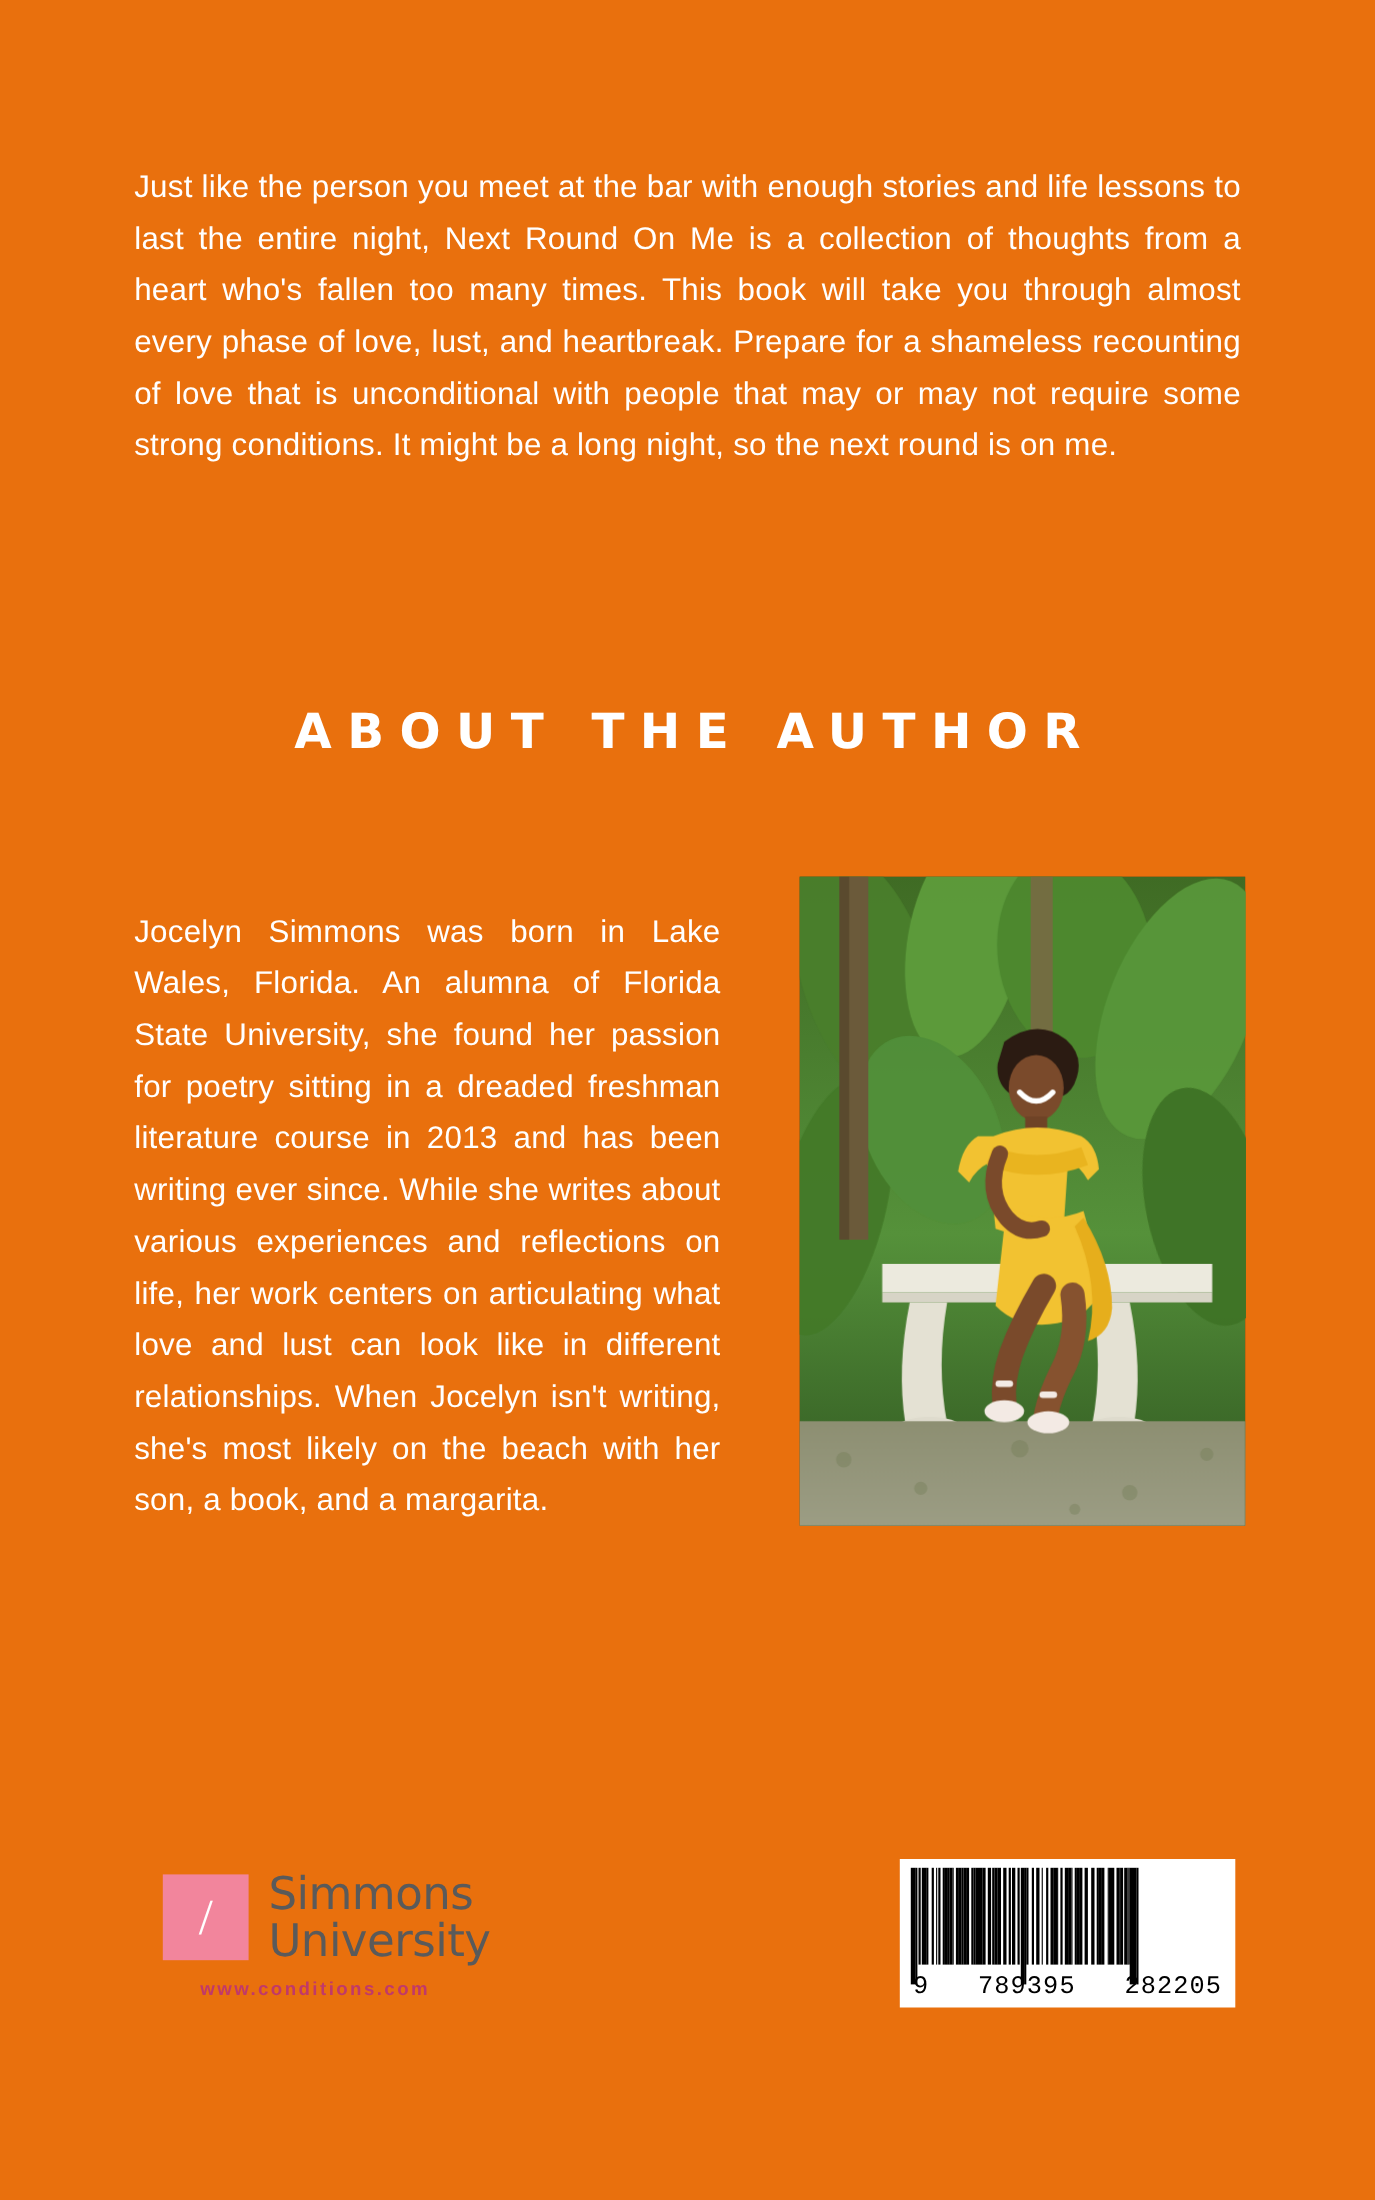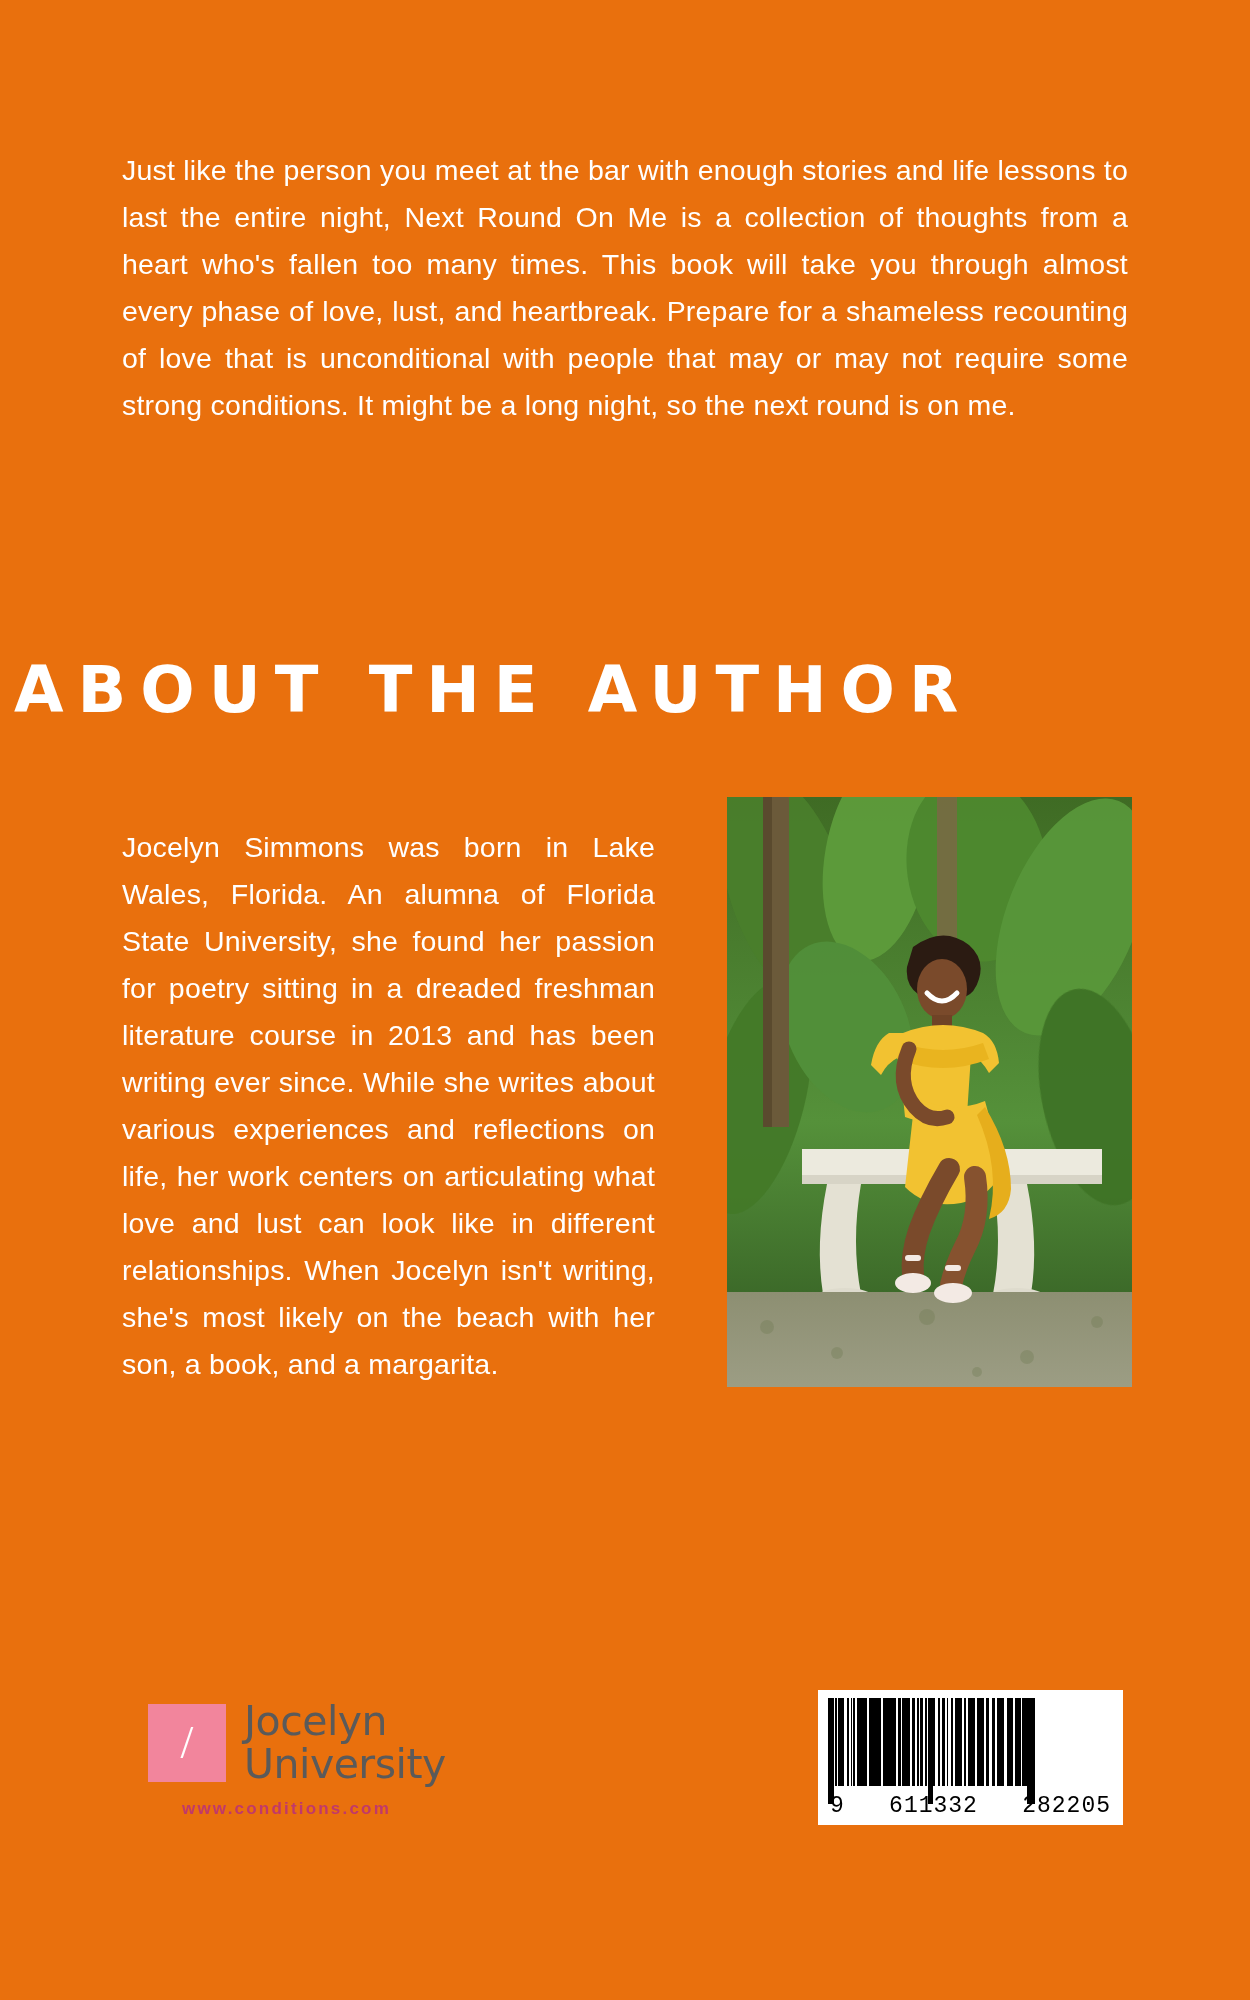--- a/index.html
+++ b/index.html
@@ -35,23 +35,24 @@
     letter-spacing: 0.2px;
     font-weight: 400;
   }
 
   
   .about-heading {
     position: absolute;
     left: 0;
     right: 0;
     top: 615px;
+    text-align: center;
     color: #FFFFFF;
     font-family: "DejaVu Sans", sans-serif;
-    font-size: 64px;
+    font-size: 44px;
     font-weight: 700;
     letter-spacing: 14px;
     text-indent: 14px;
     line-height: 1;
   }
 
   
   .bio {
     position: absolute;
     left: 122px;
@@ -261,21 +262,21 @@
       </g>
     </svg>
   </div>
 
   <div class="publisher">
     <div class="pub-row">
       <div class="pub-mark">
         <span class="slash">/</span>
       </div>
       <div class="pub-names">
-        <span class="pub-line1">Jocelyn</span>
+        <span class="pub-line1">Simmons</span>
         <span class="pub-line2">University</span>
       </div>
     </div>
     <div class="pub-url">www.conditions.com</div>
   </div>
 
   <div class="barcode-box">
     <div class="bars">
         <div class="bar tall" style="width: 2px;"></div>
         <div class="bar tall" style="width: 2px;"></div>
@@ -369,18 +370,18 @@
         <div class="bar sp" style="width: 1px;"></div>
         <div class="bar" style="width: 3px;"></div>
         <div class="bar" style="width: 1px;"></div>
         <div class="bar" style="width: 1px;"></div>
         <div class="bar tall" style="width: 3px;"></div>
         <div class="bar tall" style="width: 3px;"></div>
         <div class="bar tall" style="width: 2px;"></div>
       </div>
     <div class="barcode-digits">
       <span>9</span>
-      <span>611332</span>
+      <span>789395</span>
       <span>282205</span>
     </div>
   </div>
 
 </div>
 
 </body></html>

